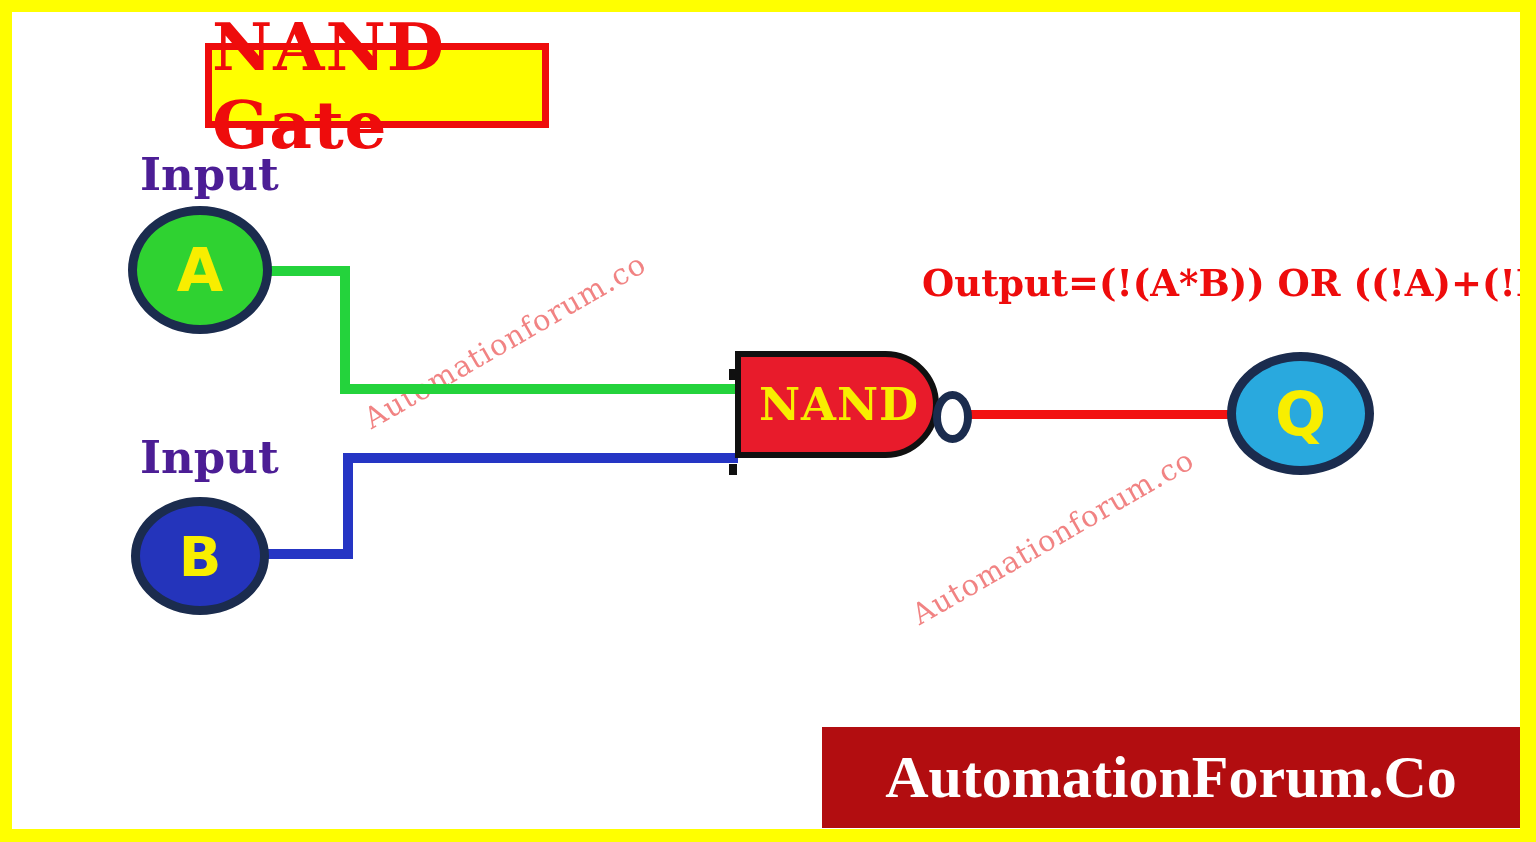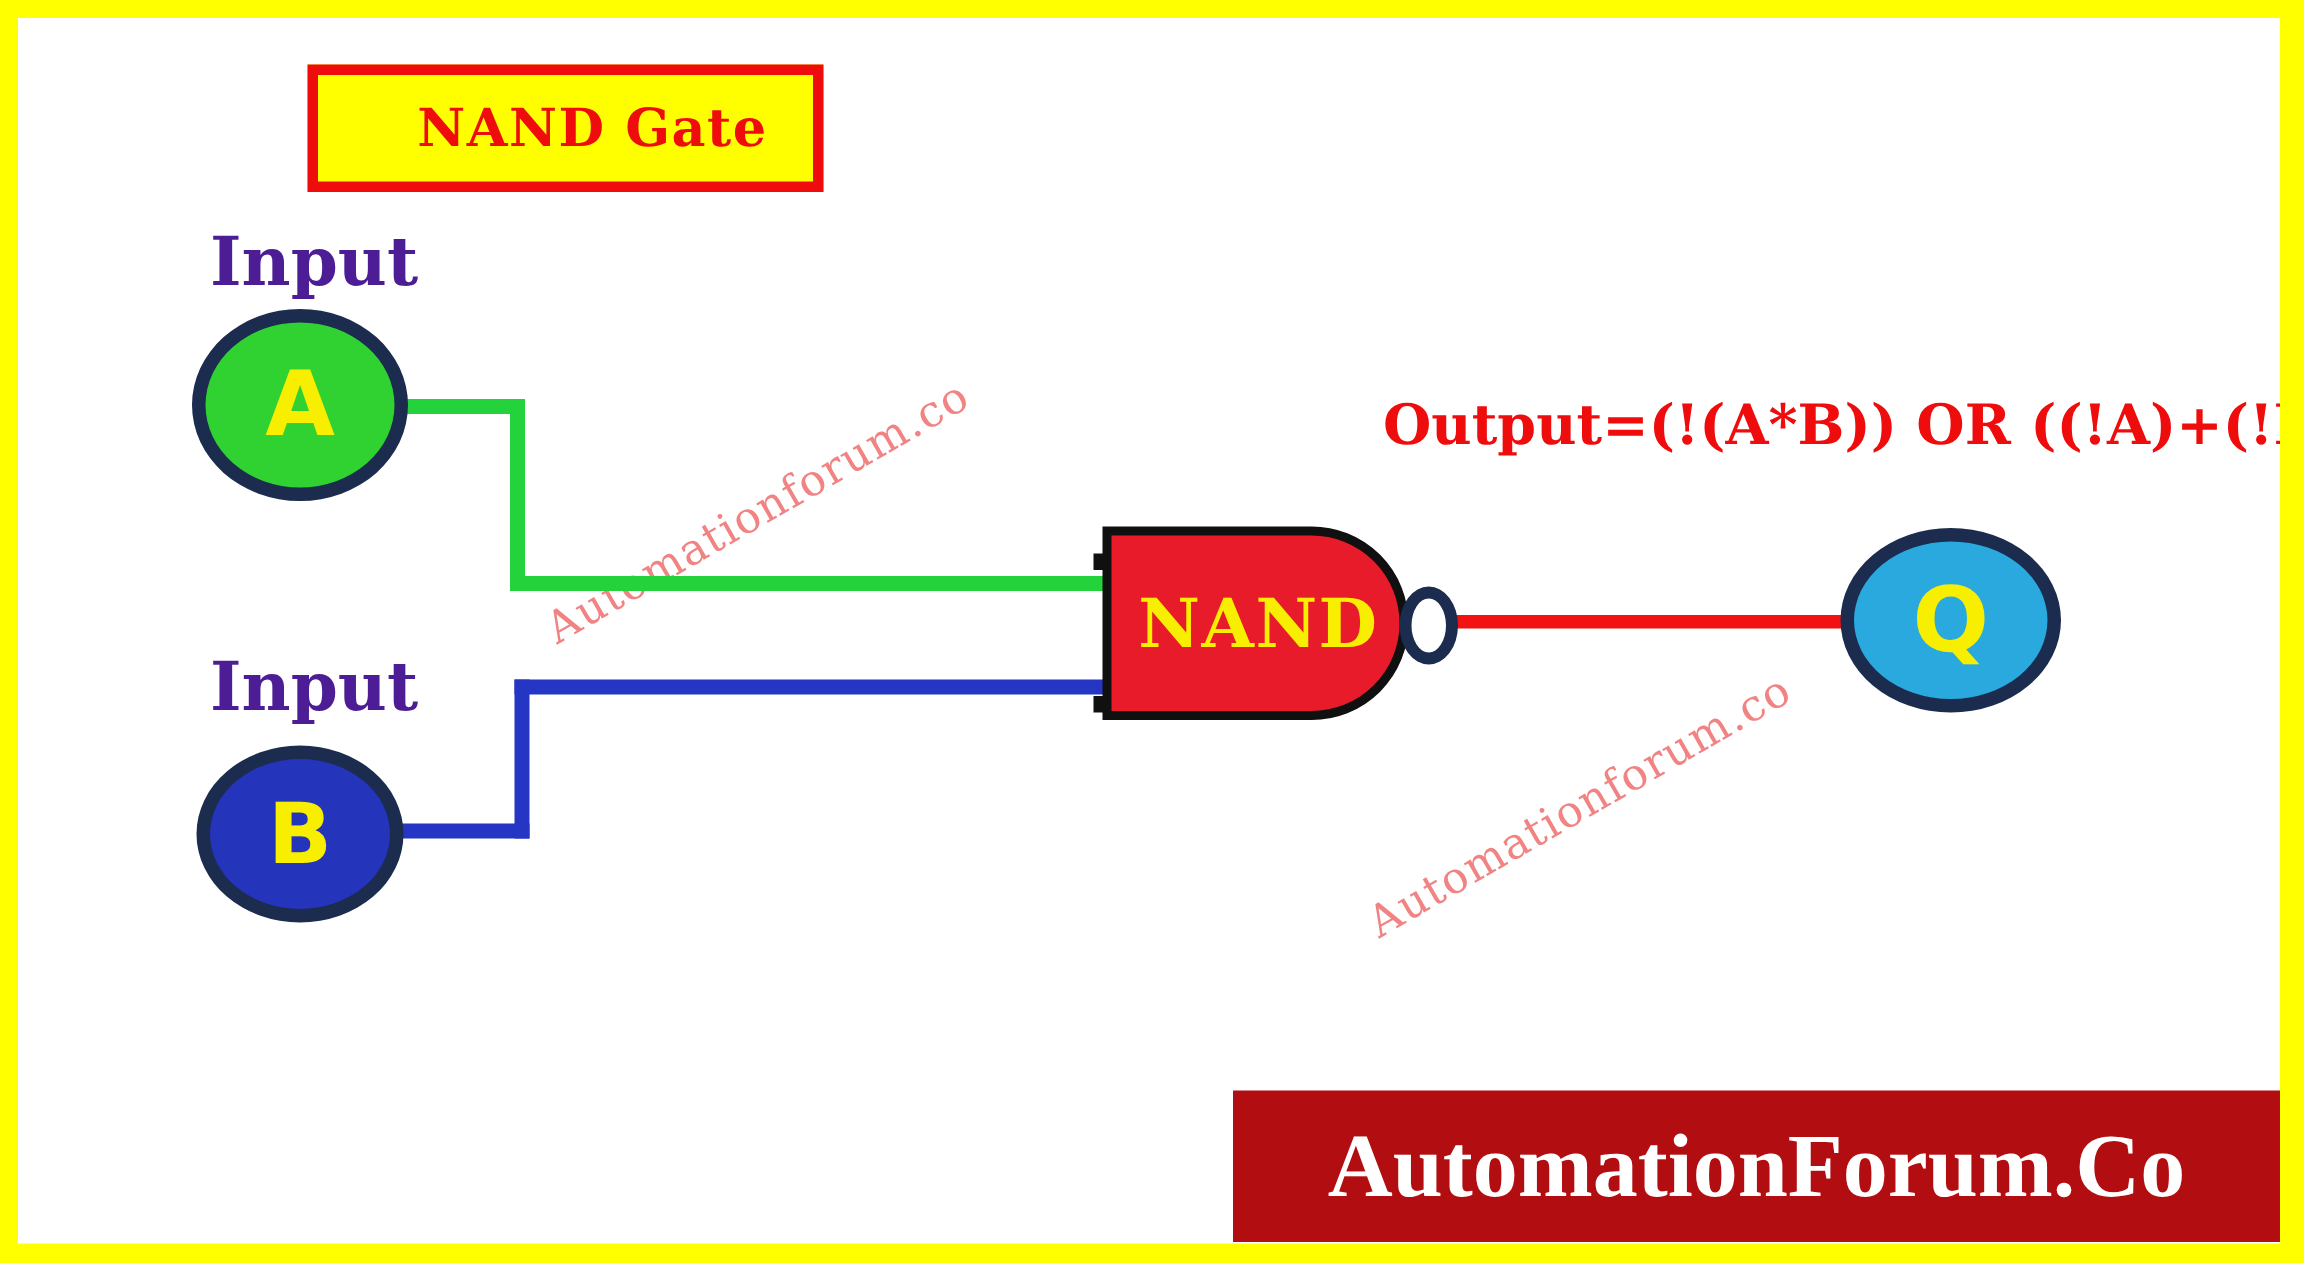--- a/index.html
+++ b/index.html
@@ -21,21 +21,21 @@
   .title-box {
     position: absolute; left: 205px; top: 43px;
     width: 344px; height: 85px;
     background: #ffff00;
     border: 7px solid #ee0c0c;
     display: flex; align-items: center; justify-content: center;
     z-index: 3;
   }
   .title-box span {
     font-family: "DejaVu Serif", serif; font-weight: bold;
-    font-size: 35px; color: #ee0c0c; letter-spacing: 1px; padding-left: 36px;
+    font-size: 66px; color: #ee0c0c; letter-spacing: 1px;
   }
   .io-label {
     position: absolute; z-index: 3;
     font-family: "DejaVu Serif", serif; font-weight: bold;
     font-size: 45px; color: #4c1d95;
   }
   .label-a { left: 140px; top: 148px; }
   .label-b { left: 140px; top: 431px; }
   .node {
     position: absolute; z-index: 3;
@@ -64,21 +64,21 @@
   .wb3 { left: 343px; top: 453px; width: 395px; height: 10px; }
   .wr1 { left: 969px; top: 410px; width: 260px; height: 9px; }
   .pin {
     position: absolute; width: 8px; height: 11px;
     background: #101010; z-index: 2;
   }
   .pin-top { left: 729px; top: 369px; }
   .pin-bottom { left: 729px; top: 464px; }
   .gate {
     position: absolute; left: 735px; top: 351px;
-    width: 204px; height: 129px;
+    width: 204px; height: 107px;
     background: #e81b2b;
     border: 6px solid #101010;
     border-radius: 0 84px 84px 0;
     display: flex; align-items: center; justify-content: center;
     padding-right: 20px;
     z-index: 3;
     padding-left: 24px;
   }
   .gate span {
     font-family: "DejaVu Serif", serif; font-weight: bold;

